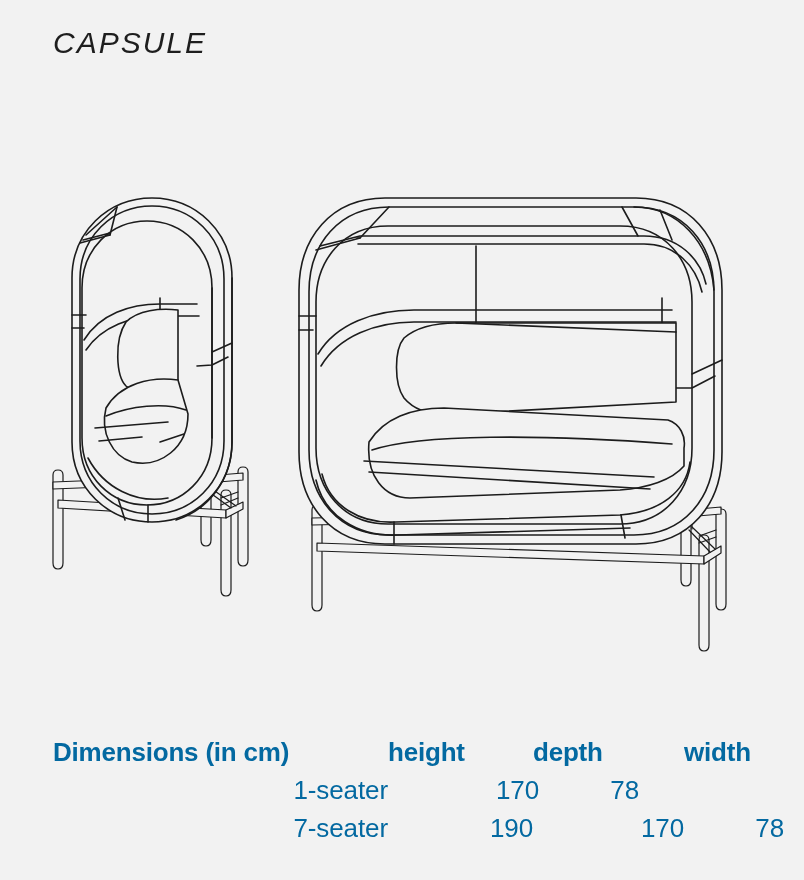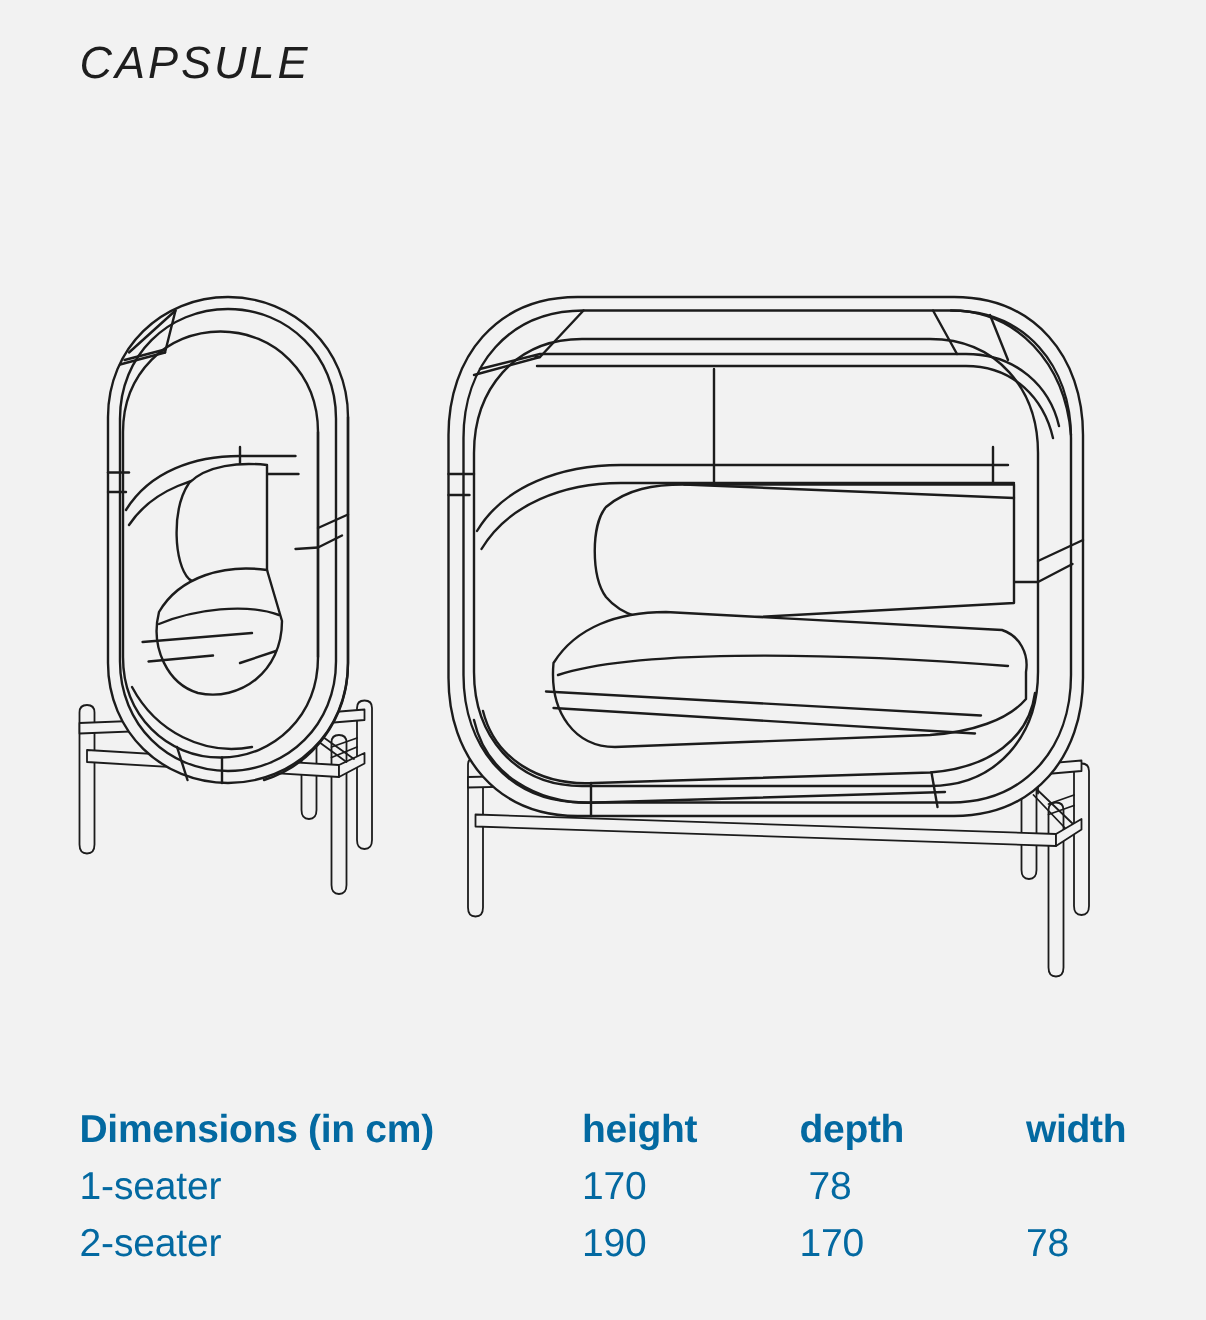--- a/index.html
+++ b/index.html
@@ -90,20 +90,21 @@
     white-space: nowrap;
     font-family: "Liberation Sans", sans-serif;
   }
   .hdr .dcell {
     font-weight: 700;
     letter-spacing: -0.2px;
   }
   .body .dcell {
     font-weight: 400;
     letter-spacing: -0.1px;
+    text-align: right;
   }
 </style>
 </head>
 <body>
 
 <div id="page">
 
   <div id="title">CAPSULE</div>
 
   <div id="illustration">
@@ -307,20 +308,20 @@
       <div class="dcell c-w">height</div>
       <div class="dcell c-h">depth</div>
       <div class="dcell c-d">width</div>
     </div>
     <div class="drow body">
       <div class="dcell c-label">1-seater</div>
       <div class="dcell c-h">170</div>
       <div class="dcell c-d">78</div>
     </div>
     <div class="drow body">
-      <div class="dcell c-label">2-seater</div>
+      <div class="dcell c-label">7-seater</div>
       <div class="dcell c-w">190</div>
       <div class="dcell c-h">170</div>
       <div class="dcell c-d">78</div>
     </div>
   </div>
 
 </div>
 
 </body></html>

